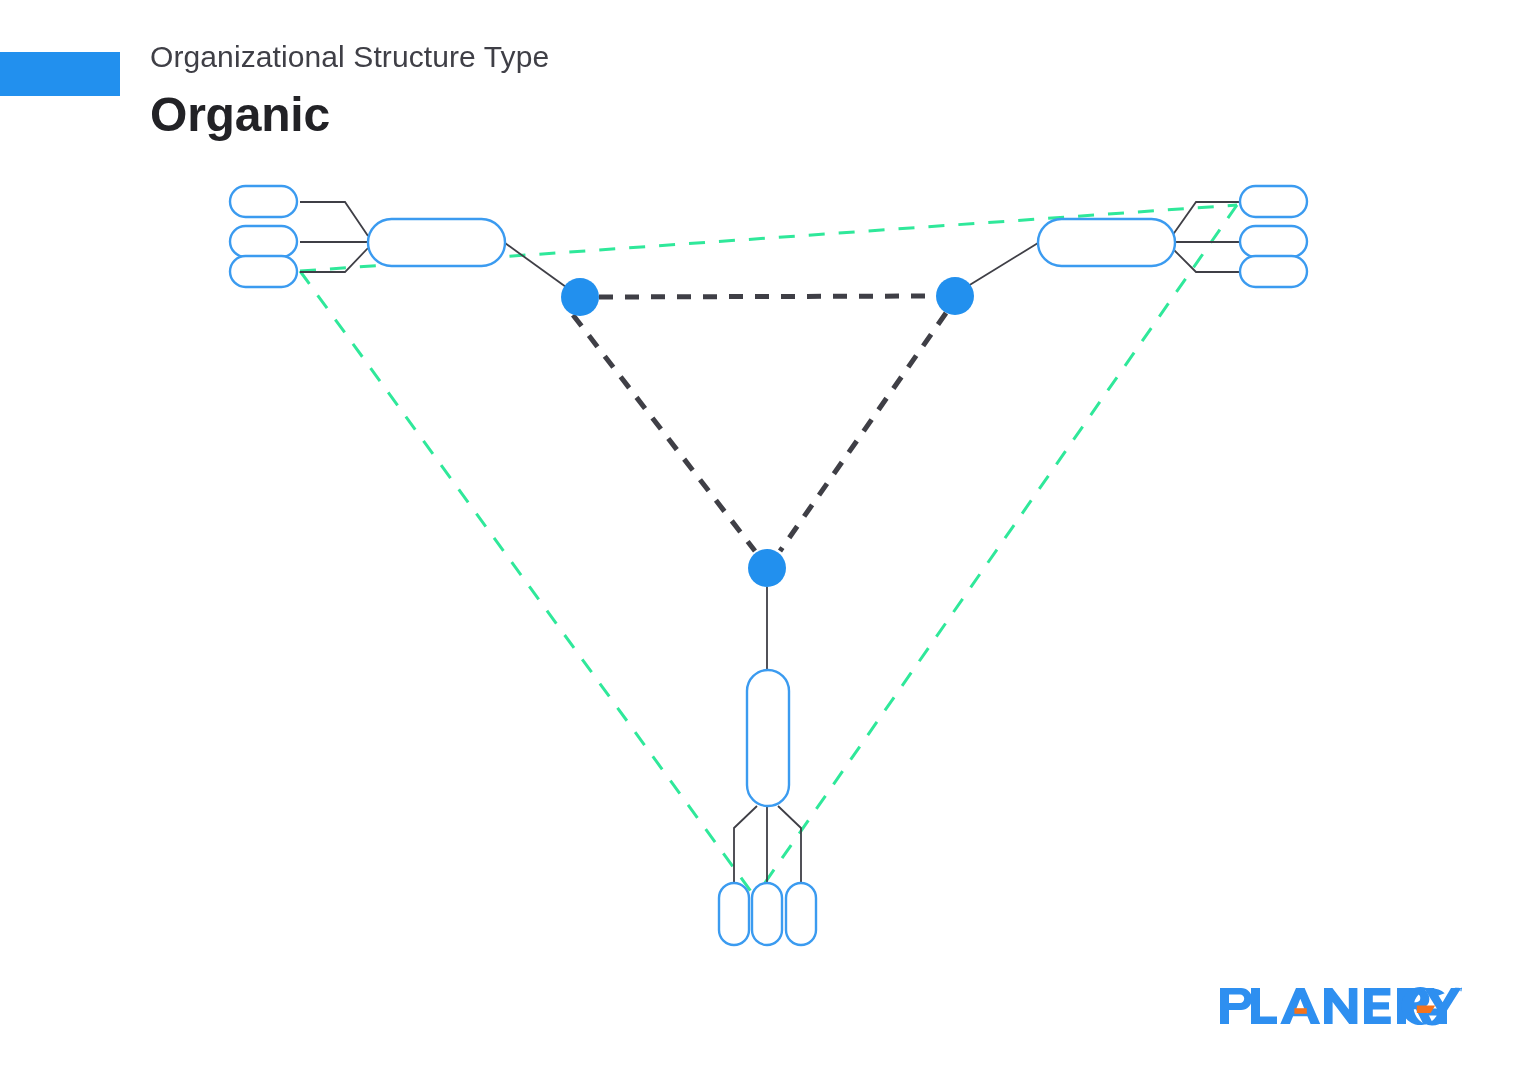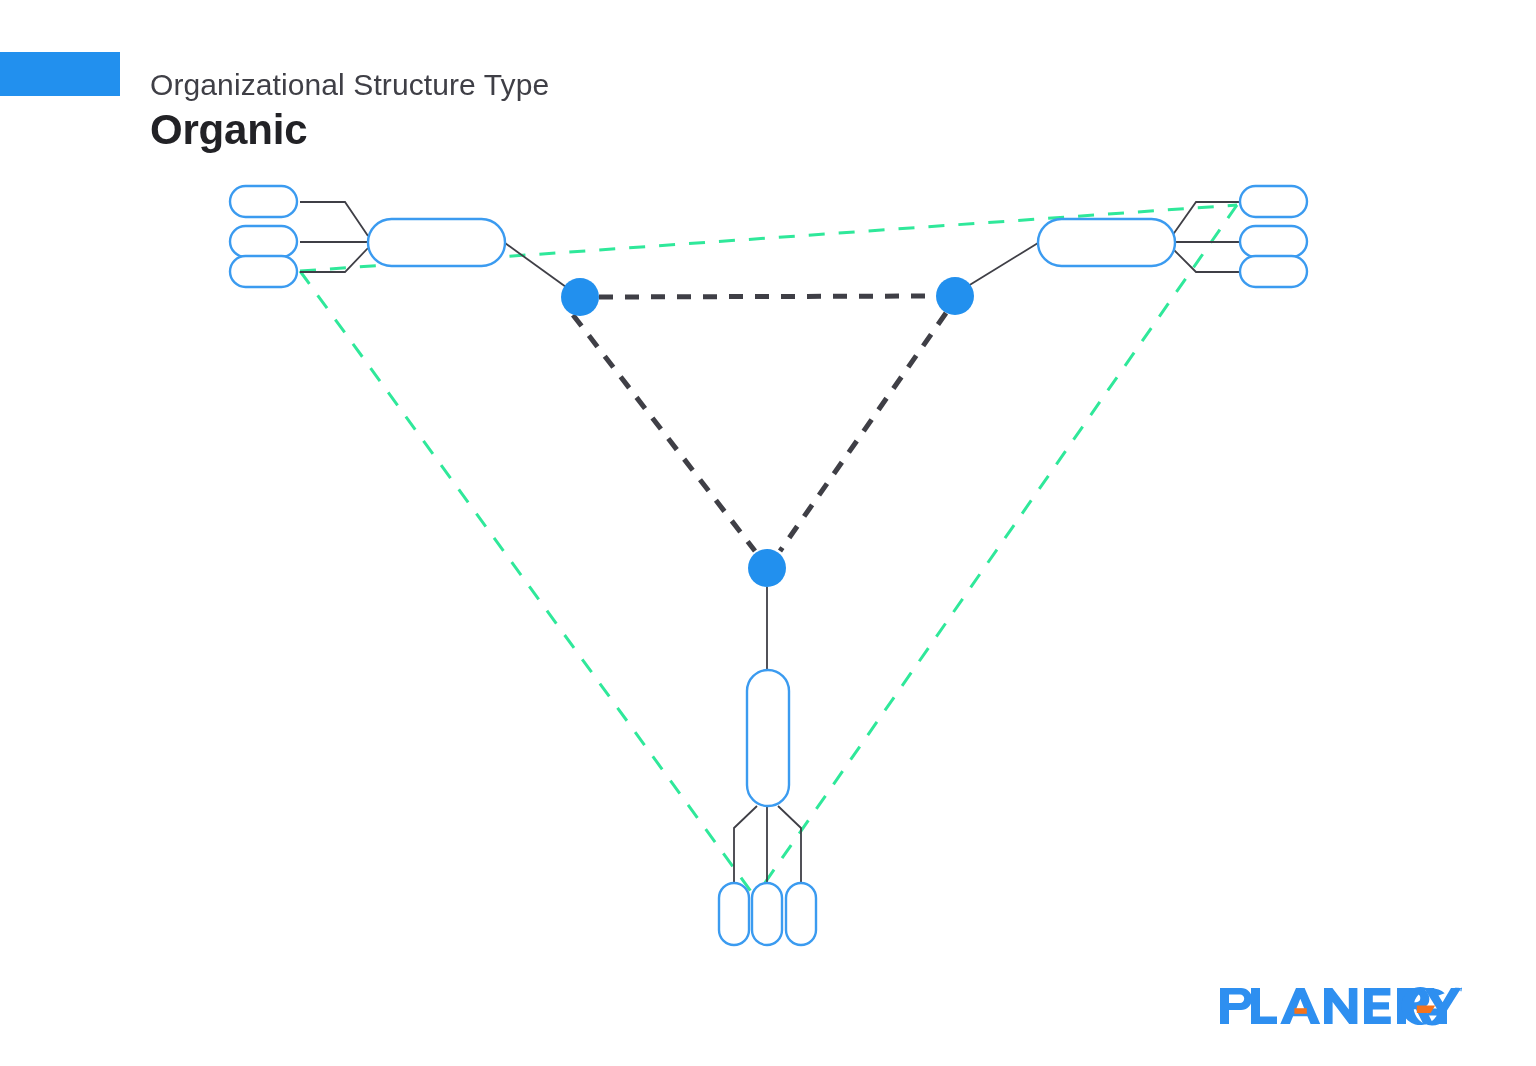--- a/index.html
+++ b/index.html
@@ -31,29 +31,28 @@
     left: 150px;
     top: 38px;
   }
   #header-eyebrow {
     font-size: 30px;
     font-weight: 400;
     color: #3f3f46;
     letter-spacing: 0.1px;
     line-height: 1.25;
     white-space: nowrap;
-    margin-top: 28px;
   }
   #header-title {
-    font-size: 42px;
+    font-size: 48px;
     font-weight: 700;
     color: #222226;
     letter-spacing: -0.2px;
     line-height: 1.15;
-    margin-top: 2px;
+    margin-top: 11px;
     white-space: nowrap;
   }
 
   
   #diagram-svg {
     position: absolute;
     left: 0;
     top: 0;
     width: 1536px;
     height: 1066px;

